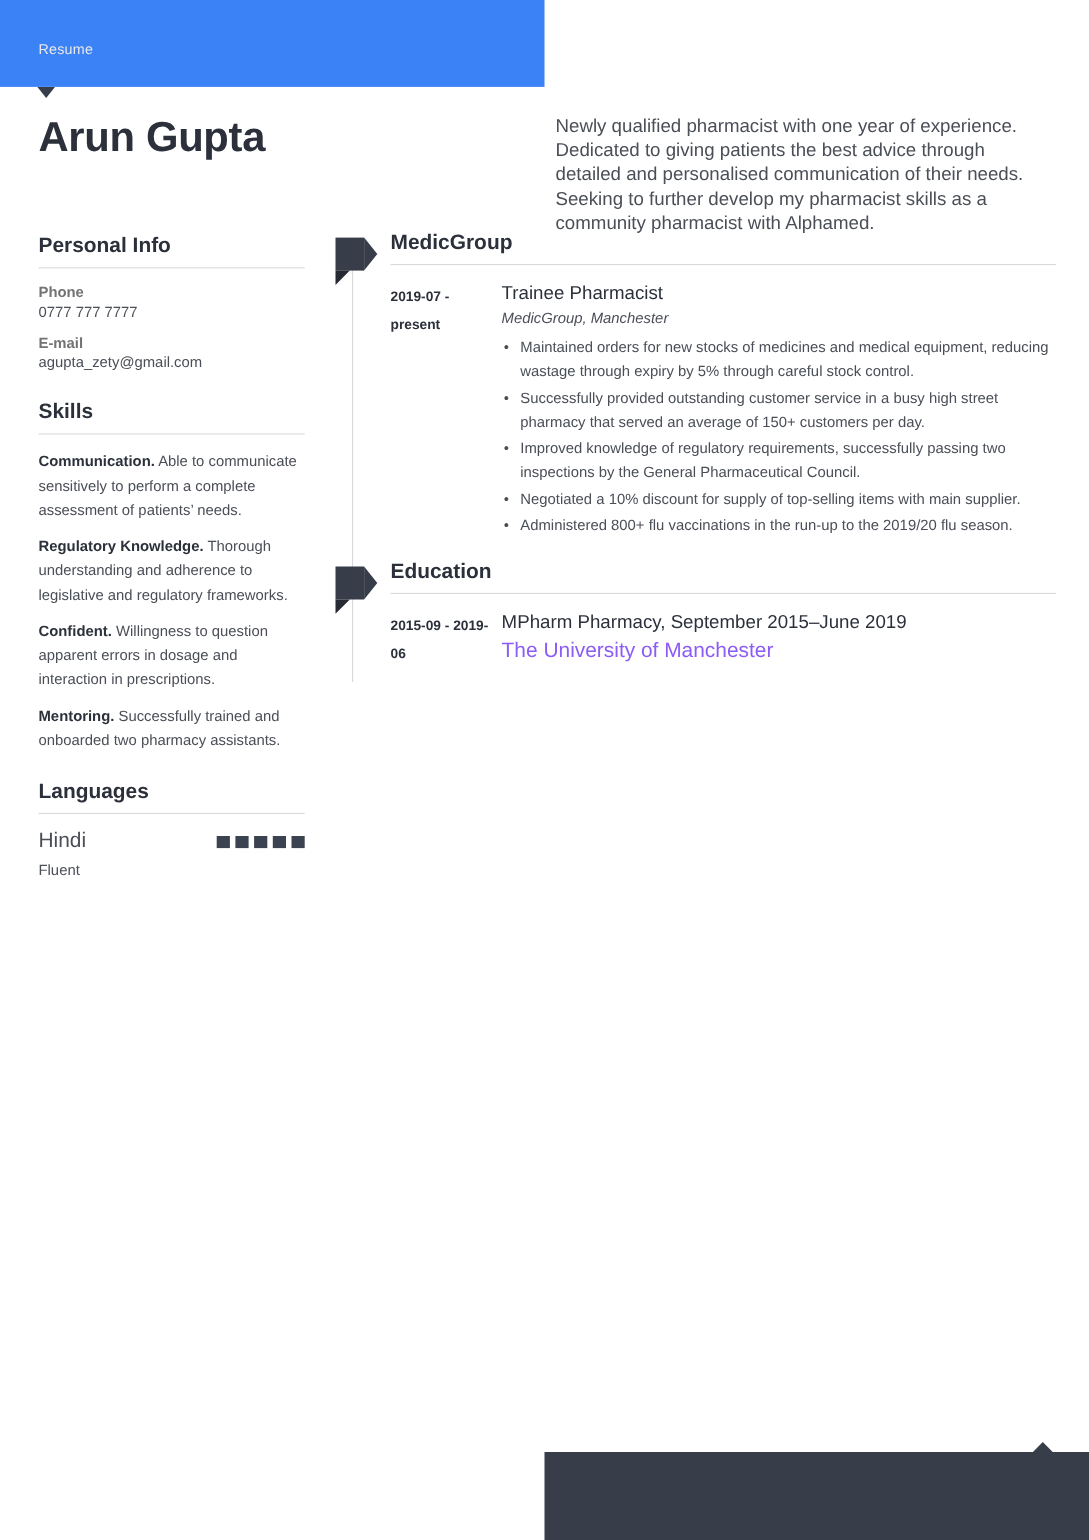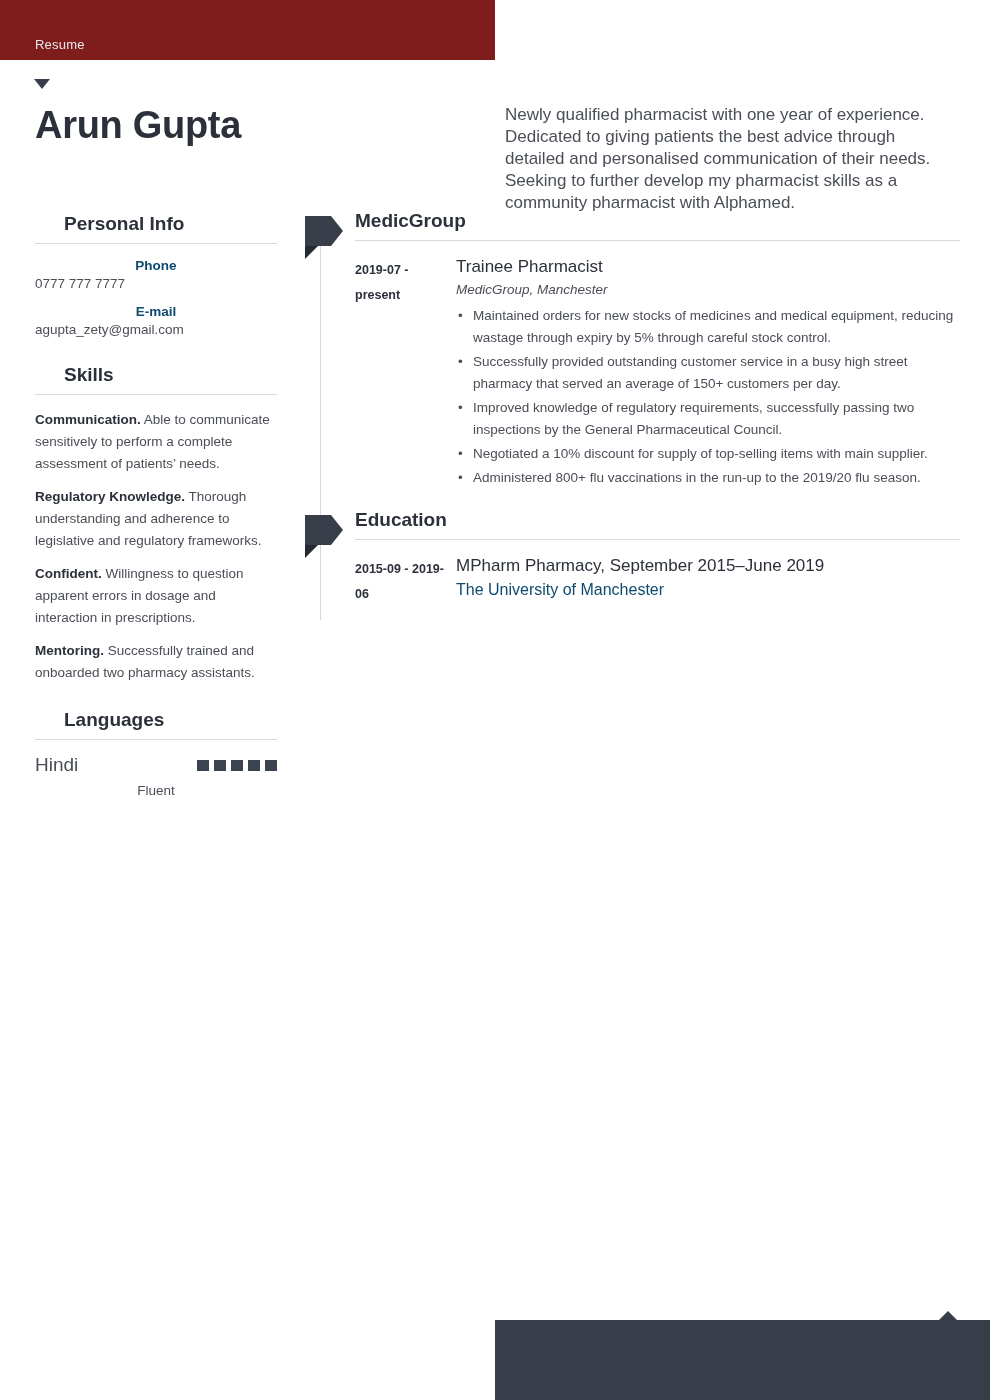--- a/index.html
+++ b/index.html
@@ -11,22 +11,22 @@
     font-family: "Liberation Sans", sans-serif;
     color: #3b3f47;
     position: relative;
     overflow: hidden;
   }
 
   
   .header-bar {
     position: absolute;
     left: 0; top: 0;
-    width: 495px; height: 60px;
-    background: #7f1d1d;
+    width: 495px; height: 79px;
+    background: #3b82f6;
   }
   .header-label {
     position: absolute;
     left: 35px; top: 37px;
     font-size: 13px;
     color: #e8e9eb;
     letter-spacing: .2px;
   }
   .header-notch {
     position: absolute;
@@ -61,33 +61,31 @@
   .sidebar {
     position: absolute;
     left: 35px; top: 213px;
     width: 242px;
   }
   .side-heading {
     font-size: 19px;
     font-weight: bold;
     color: #2b303a;
     margin-bottom: 8px;
-    margin-left: 29px;
   }
   .side-rule {
     height: 1px;
     background: #d8d9dc;
     margin-bottom: 14px;
   }
   .info-label {
     font-size: 13.5px;
     font-weight: bold;
-    color: #0c4a6e;
+    color: #737373;
     margin-bottom: 3px;
-    text-align: center;
   }
   .info-value {
     font-size: 13.5px;
     color: #4a4e56;
     margin-bottom: 13px;
   }
   .skill-item {
     font-size: 13.5px;
     line-height: 22px;
     color: #4a4e56;
@@ -102,21 +100,21 @@
     justify-content: space-between;
   }
   .lang-name { font-size: 19px; color: #4a4e56; }
   .lang-dots { display: flex; gap: 5px; }
   .lang-dots span {
     width: 12px; height: 11px;
     background: #3b4250;
     display: block;
   }
   .lang-level {
-    text-align: center;
+    text-align: left;
     font-size: 13.5px;
     color: #4a4e56;
     margin-top: 7px;
   }
 
   
   .main { position: absolute; left: 305px; top: 210px; width: 655px; }
 
   .timeline-line {
     position: absolute;
@@ -185,22 +183,22 @@
     color: #2b303a;
     margin-bottom: 5px;
   }
   .entry-sub {
     font-size: 13.5px;
     font-style: italic;
     color: #4a4e56;
     margin-bottom: 8px;
   }
   .entry-sub-plain {
-    font-size: 16px;
-    color: #0c4a6e;
+    font-size: 19px;
+    color: #8b5cf6;
     font-style: normal;
   }
   .bullets { list-style: none; }
   .bullets li {
     position: relative;
     padding-left: 17px;
     font-size: 13.5px;
     line-height: 22px;
     color: #4a4e56;
     margin-bottom: 2px;

